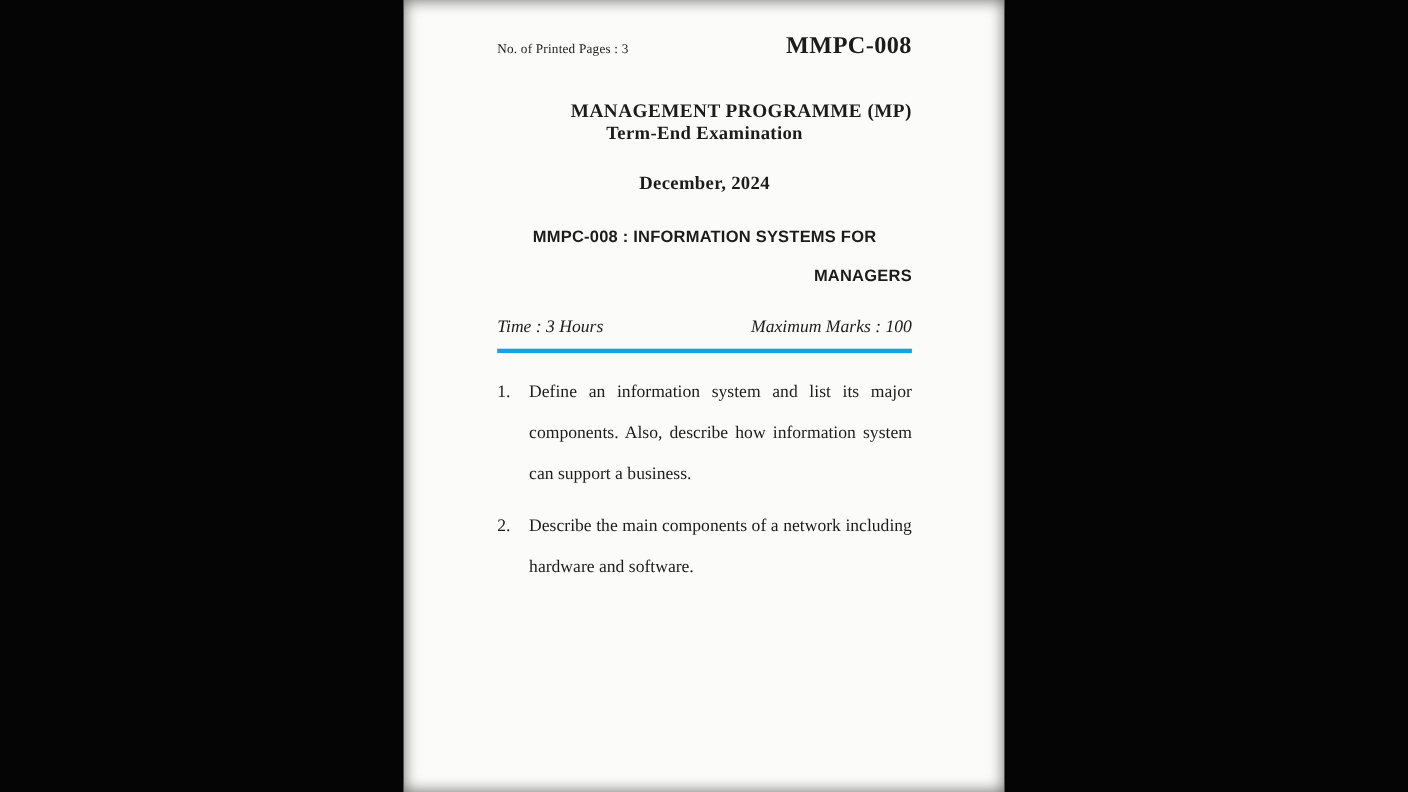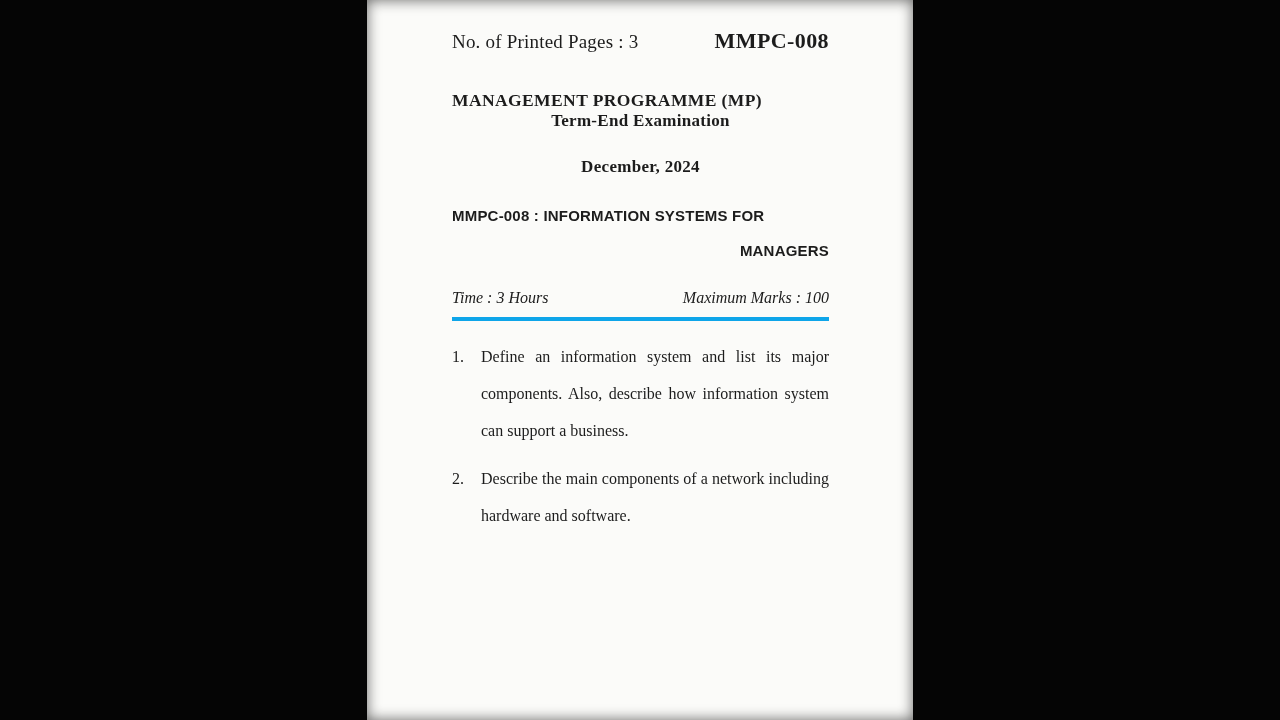--- a/index.html
+++ b/index.html
@@ -32,50 +32,51 @@
     padding: 28px 84px 0 85px;
     height: 692px;
     box-sizing: border-box;
   }
   .header-row {
     display: flex;
     justify-content: space-between;
     align-items: baseline;
   }
   .pages-note {
-    font-size: 19px;
+    font-size: 12px;
     letter-spacing: 0.2px;
   }
   .paper-code {
     font-size: 22px;
     font-weight: bold;
     letter-spacing: 0.4px;
   }
   .title-programme {
     margin-top: 36px;
-    text-align: left;
+    text-align: right;
     font-weight: bold;
     font-size: 17.5px;
     letter-spacing: 0.4px;
   }
   .title-exam {
     text-align: center;
     font-weight: bold;
     font-size: 17px;
     letter-spacing: 0.3px;
   }
   .title-session {
     margin-top: 26px;
     text-align: center;
     font-weight: bold;
     font-size: 17px;
     letter-spacing: 0.3px;
   }
   .course-line1 {
     margin-top: 30px;
+    text-align: center;
     font-family: "Liberation Sans", sans-serif;
     font-weight: bold;
     font-size: 15px;
     letter-spacing: 0.2px;
   }
   .course-line2 {
     margin-top: 18px;
     text-align: right;
     font-family: "Liberation Sans", sans-serif;
     font-weight: bold;

